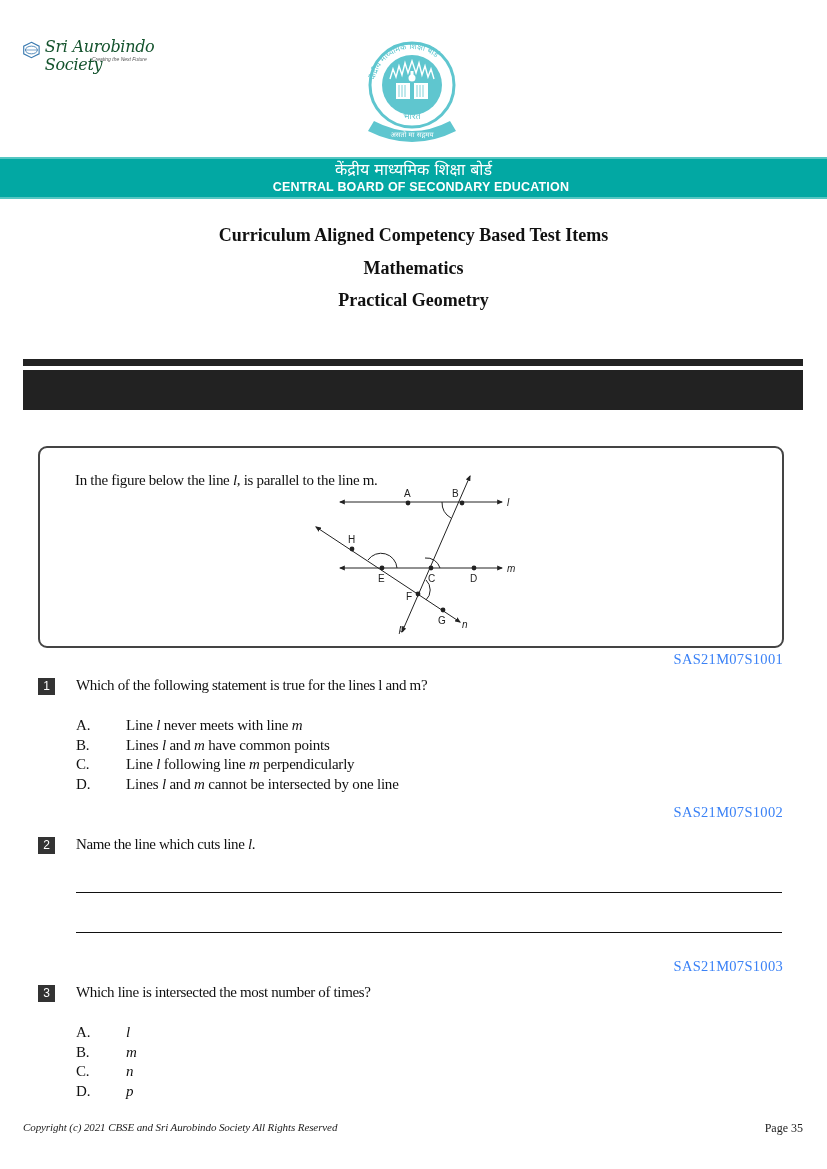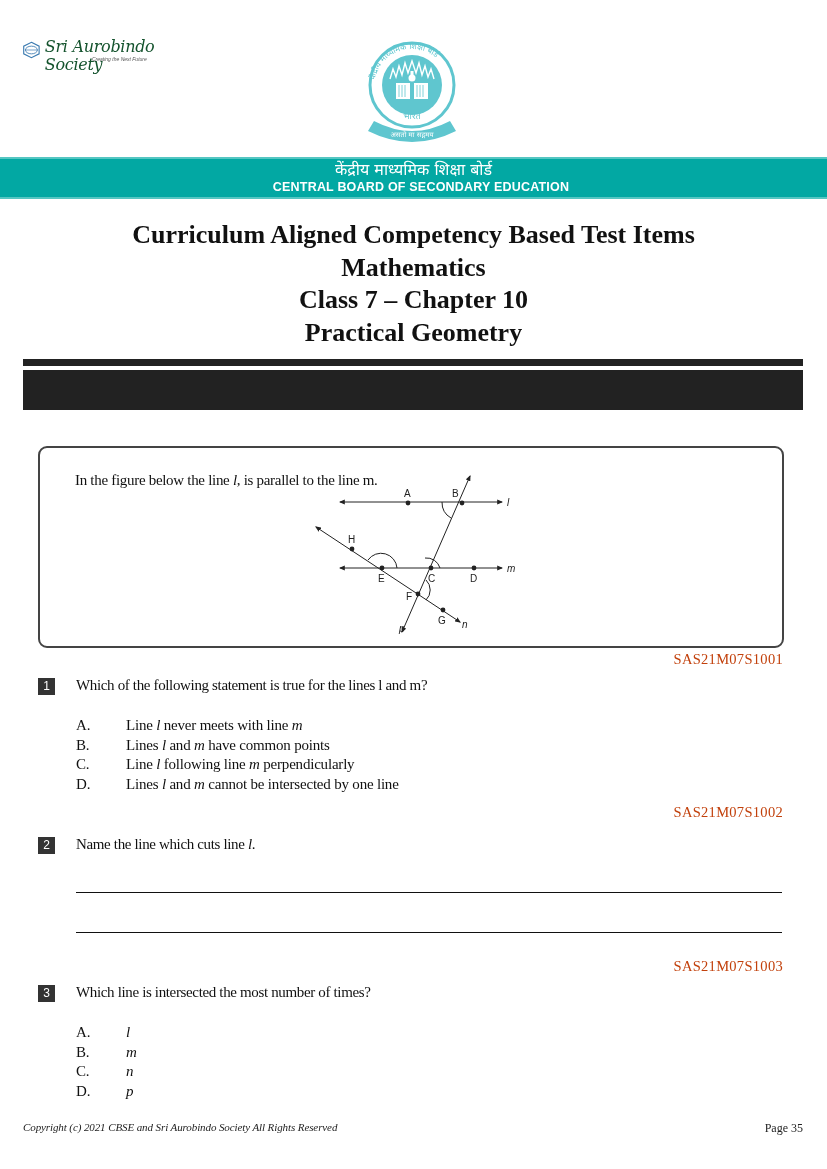--- a/index.html
+++ b/index.html
@@ -16,32 +16,32 @@
 
     .cbse-logo { left: 360px; top: 33px; width: 104px; height: 112px; }
 
     
     .teal-band { left: 0; top: 157px; width: 827px; height: 42px; background: #02a8a3; border-top: 2px solid #55c6c2; border-bottom: 2px solid #55c6c2; text-align: center; color: #fff; }
     .teal-hindi { font-family: "DejaVu Sans", sans-serif; font-size: 16px; line-height: 20px; margin-top: 1px; }
     .teal-eng { font-family: "Liberation Sans", sans-serif; font-weight: bold; font-size: 12.5px; line-height: 15px; letter-spacing: 0.2px; margin-left: 15px; }
 
     
     .title-block { left: 0; top: 219px; width: 827px; text-align: center; font-family: "Liberation Serif", serif; font-weight: bold; color: #111; }
-    .title-line { font-size: 26px; line-height: 32.5px; }
+    .title-line { font-size: 18px; line-height: 32.5px; }
 
     .bar-thin { left: 23px; top: 359px; width: 780px; height: 7px; background: #222; }
     .bar-thick { left: 23px; top: 370px; width: 780px; height: 40px; background: #222; }
 
     
     .stimulus-box { left: 38px; top: 446px; width: 746px; height: 202px; border: 2px solid #444; border-radius: 9px; }
     .stimulus-text { position: absolute; left: 35px; top: 24px; font-family: "Liberation Serif", serif; font-size: 15px; letter-spacing: -0.3px; }
     .figure { position: absolute; left: 262px; top: 24px; width: 220px; height: 165px; }
 
     
-    .item-code { right: 44px; font-family: "Liberation Serif", serif; font-size: 14.5px; color: #c2410c; letter-spacing: 0.3px; }
+    .item-code { right: 44px; font-family: "Liberation Serif", serif; font-size: 14.5px; color: #3b82f6; letter-spacing: 0.3px; }
 
     
     .qnum { left: 38px; width: 17px; height: 17px; background: #333; color: #fff; font-family: "Liberation Sans", sans-serif; font-size: 12px; line-height: 17px; text-align: center; }
     .qtext { left: 76px; font-family: "Liberation Serif", serif; font-size: 15px; letter-spacing: -0.35px; }
 
     .options { left: 76px; font-family: "Liberation Serif", serif; font-size: 15px; letter-spacing: -0.2px; }
     .opt { display: flex; height: 19.5px; line-height: 19.5px; }
     .opt-letter { width: 50px; }
     .opt-text i { font-style: italic; }
 
@@ -95,21 +95,20 @@
 </svg>
 
 <div class="abs teal-band">
   <div class="teal-hindi">केंद्रीय माध्यमिक शिक्षा बोर्ड</div>
   <div class="teal-eng">CENTRAL BOARD OF SECONDARY EDUCATION</div>
 </div>
 
 <div class="abs title-block">
   <div class="title-line">Curriculum Aligned Competency Based Test Items</div>
   <div class="title-line">Mathematics</div>
-  <div class="title-line">Class 7 – Chapter 10</div>
   <div class="title-line">Practical Geometry</div>
 </div>
 
 <div class="abs bar-thin"></div>
 <div class="abs bar-thick"></div>
 
 <div class="abs stimulus-box">
   <div class="stimulus-text">
     <span>In the figure below the line </span><i>l</i><span>, is parallel to the line m.</span>
   </div>

